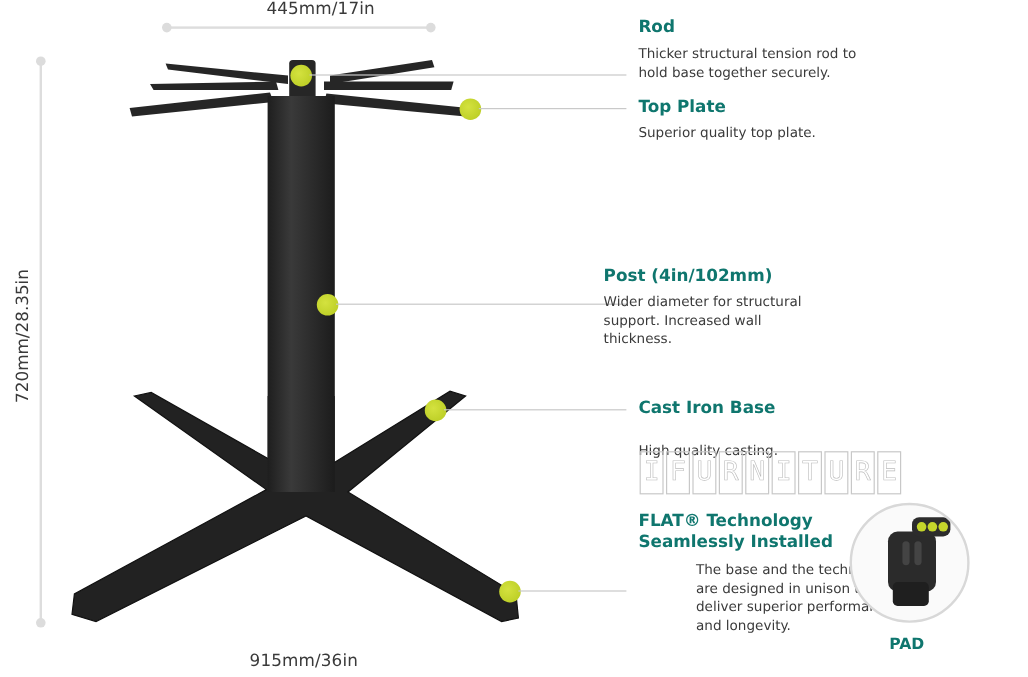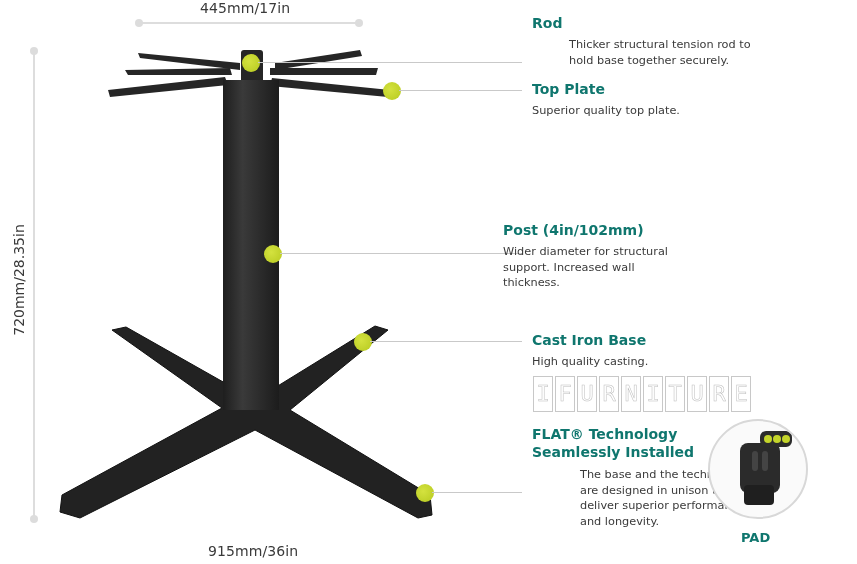--- a/index.html
+++ b/index.html
@@ -10,21 +10,21 @@
   .desc{font-size:11.3px;color:#3a3a3a;line-height:15.5px;}
   .leader{position:absolute;height:1px;background:#c9c9c9;}
   .dot{position:absolute;width:18px;height:18px;border-radius:50%;background:radial-gradient(circle at 40% 40%,#d4e23f,#b6c91f);}
   .vertical-label{position:absolute;left:-61px;top:272px;width:160px;text-align:center;transform:rotate(-90deg);font-size:14px;color:#3a3a3a;}
   .logo-box{position:absolute;display:flex;gap:2px;}
   .logo-box span{display:inline-block;width:18px;height:34px;border:1px solid #c8c8c8;color:#cfcfcf;font-family:"DejaVu Sans Mono",monospace;font-size:22px;line-height:34px;text-align:center;font-weight:normal;-webkit-text-stroke:0.5px #bdbdbd;color:#fff;}
 </style>
 </head>
 <body>
 
-<div class="abs dim-label" style="left:200px;top:0px;">445mm/17in</div>
+<div class="abs dim-label" style="left:222px;top:0px;">445mm/17in</div>
 <div class="abs" style="left:139px;top:22px;width:222px;height:2px;background:#dddddd;"></div>
 <div class="abs" style="left:135px;top:19px;width:8px;height:8px;border-radius:50%;background:#dcdcdc;"></div>
 <div class="abs" style="left:355px;top:19px;width:8px;height:8px;border-radius:50%;background:#dcdcdc;"></div>
 
 <div class="abs" style="left:33px;top:51px;width:2px;height:468px;background:#dddddd;"></div>
 <div class="abs" style="left:30px;top:47px;width:8px;height:8px;border-radius:50%;background:#dcdcdc;"></div>
 <div class="abs" style="left:30px;top:515px;width:8px;height:8px;border-radius:50%;background:#dcdcdc;"></div>
 <div class="vertical-label">720mm/28.35in</div>
 
 <svg class="abs" style="left:0;top:0;" width="520" height="564" viewBox="0 0 520 564">
@@ -61,36 +61,36 @@
 <div class="dot" style="left:416px;top:484px;"></div>
 
 <div class="leader" style="left:258px;top:62px;width:264px;"></div>
 <div class="leader" style="left:399px;top:90px;width:123px;"></div>
 <div class="leader" style="left:280px;top:253px;width:242px;"></div>
 <div class="leader" style="left:370px;top:341px;width:152px;"></div>
 <div class="leader" style="left:432px;top:492px;width:90px;"></div>
 
 <div class="abs" style="left:532px;top:15px;width:210px;">
   <div class="title">Rod</div>
-  <div class="desc" style="margin-top:6px;width:200px;margin-left:37px;">Thicker structural tension rod to hold base together securely.</div>
+  <div class="desc" style="margin-top:6px;width:200px;">Thicker structural tension rod to hold base together securely.</div>
 </div>
 
 <div class="abs" style="left:532px;top:81px;width:210px;">
   <div class="title">Top Plate</div>
   <div class="desc" style="margin-top:6px;">Superior quality top plate.</div>
 </div>
 
 <div class="abs" style="left:503px;top:222px;width:190px;">
   <div class="title">Post (4in/102mm)</div>
   <div class="desc" style="margin-top:6px;width:180px;">Wider diameter for structural support. Increased wall thickness.</div>
 </div>
 
 <div class="abs" style="left:532px;top:332px;width:210px;">
   <div class="title">Cast Iron Base</div>
-  <div class="desc" style="margin-top:6px;">High quality casting.</div>
+  <div class="desc" style="margin-top:20px;">High quality casting.</div>
 </div>
 
 <div class="logo-box" style="left:533px;top:376px;">
   <span>I</span>
   <span>F</span>
   <span>U</span>
   <span>R</span>
   <span>N</span>
   <span>I</span>
   <span>T</span>

